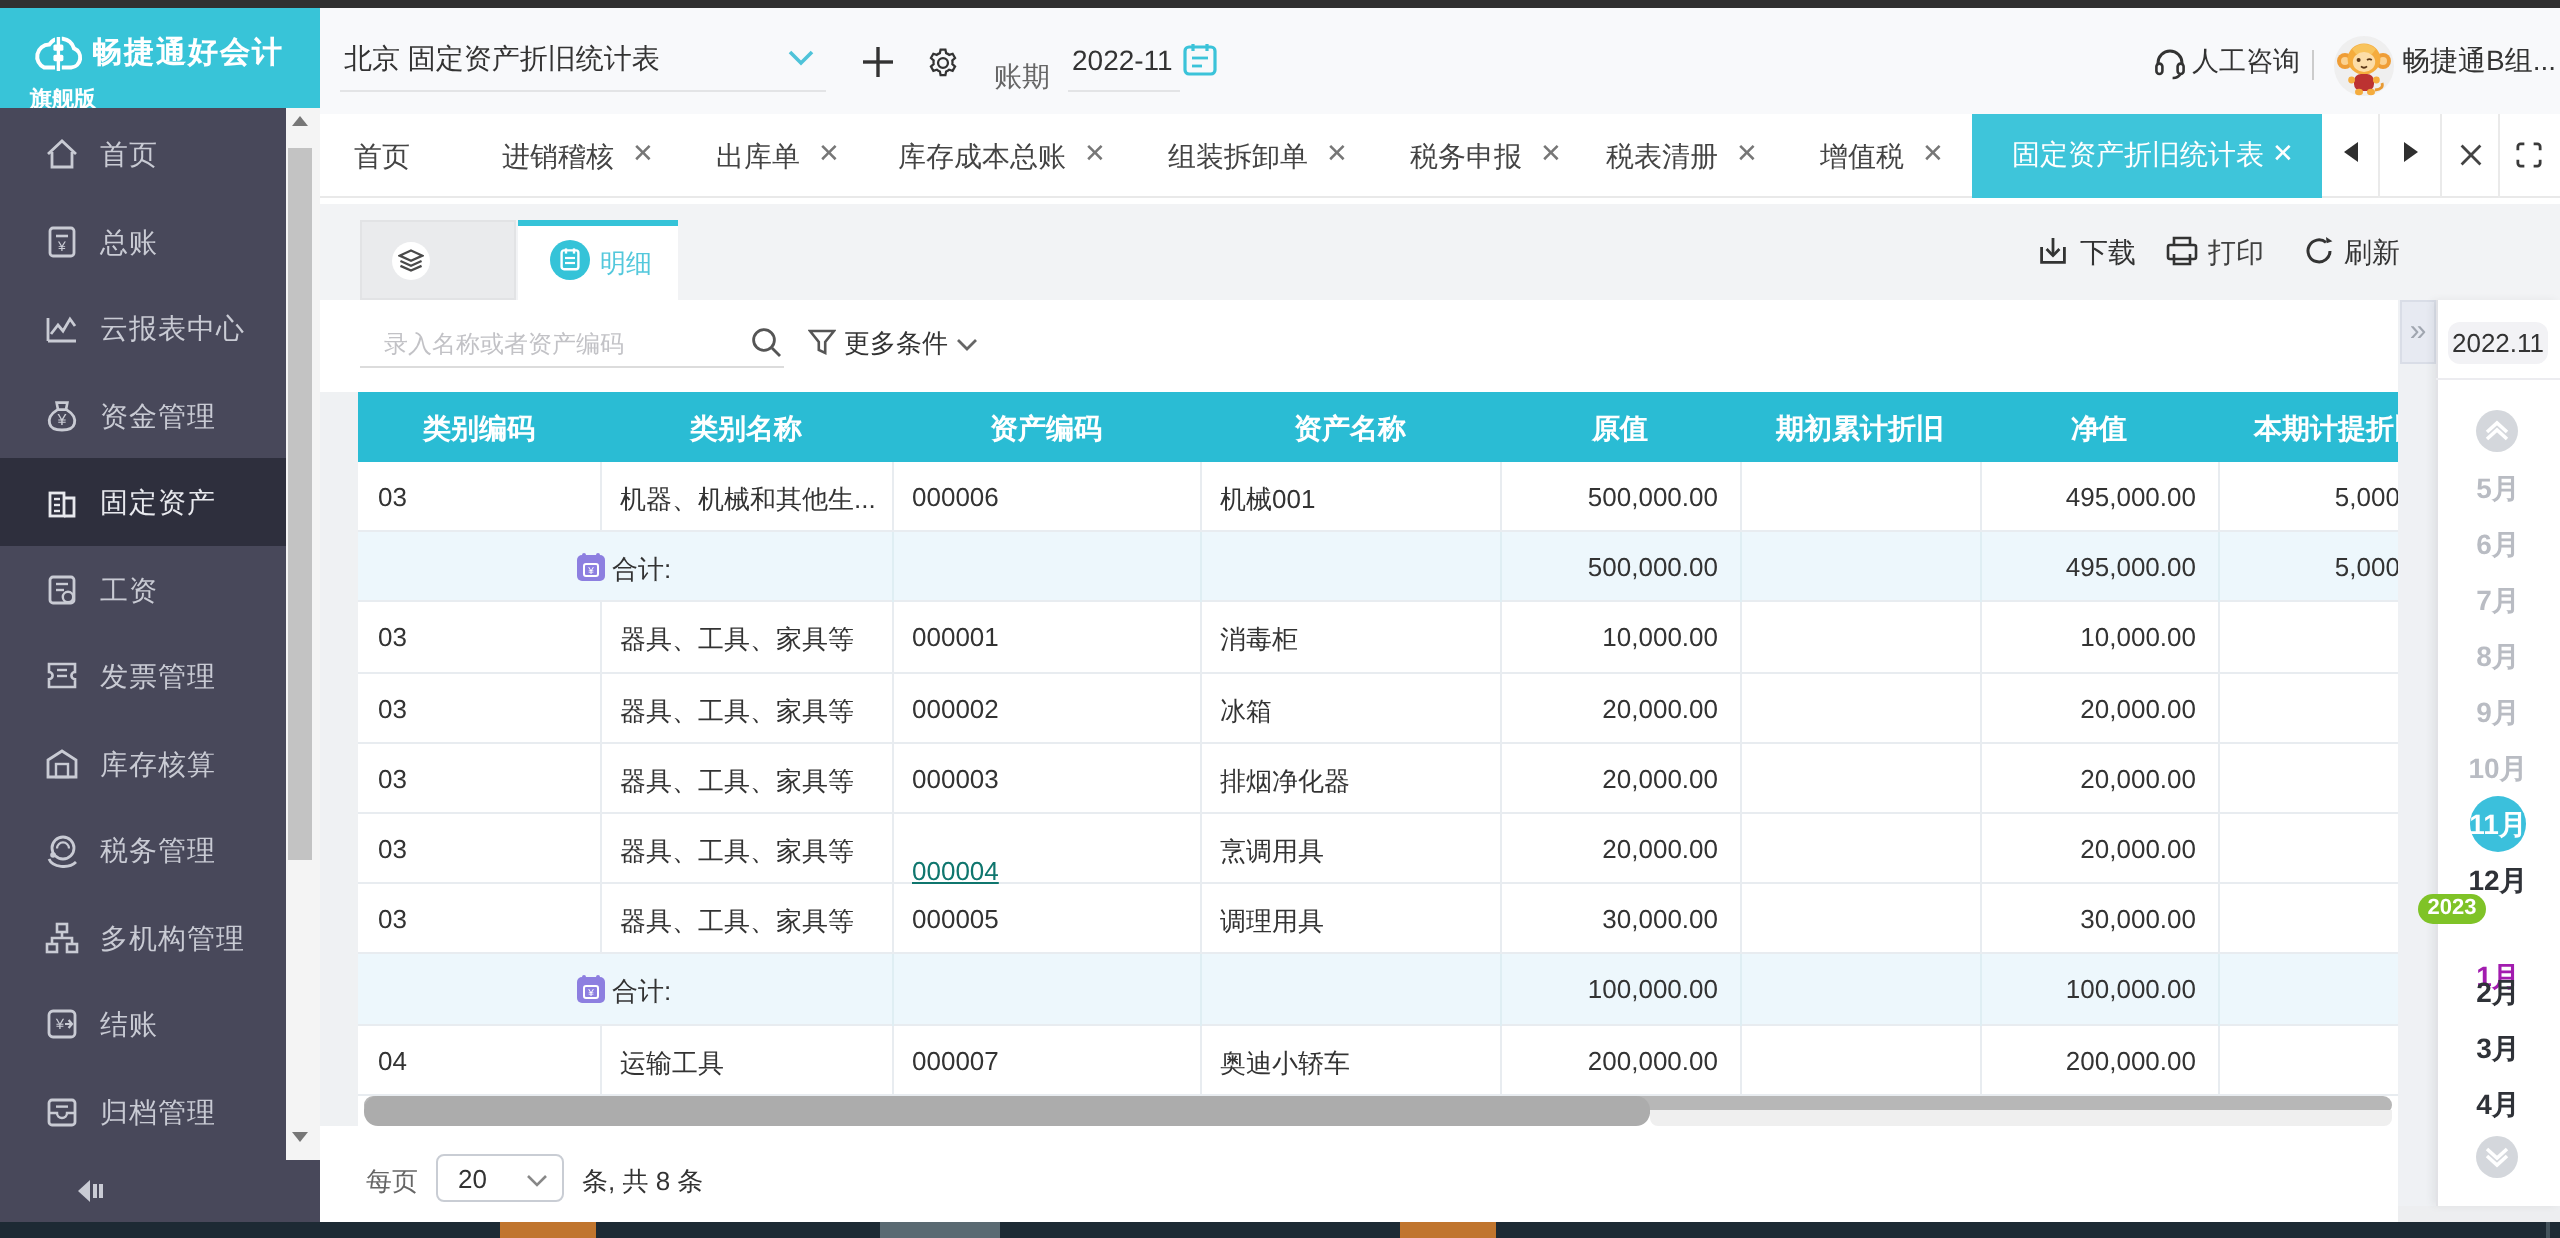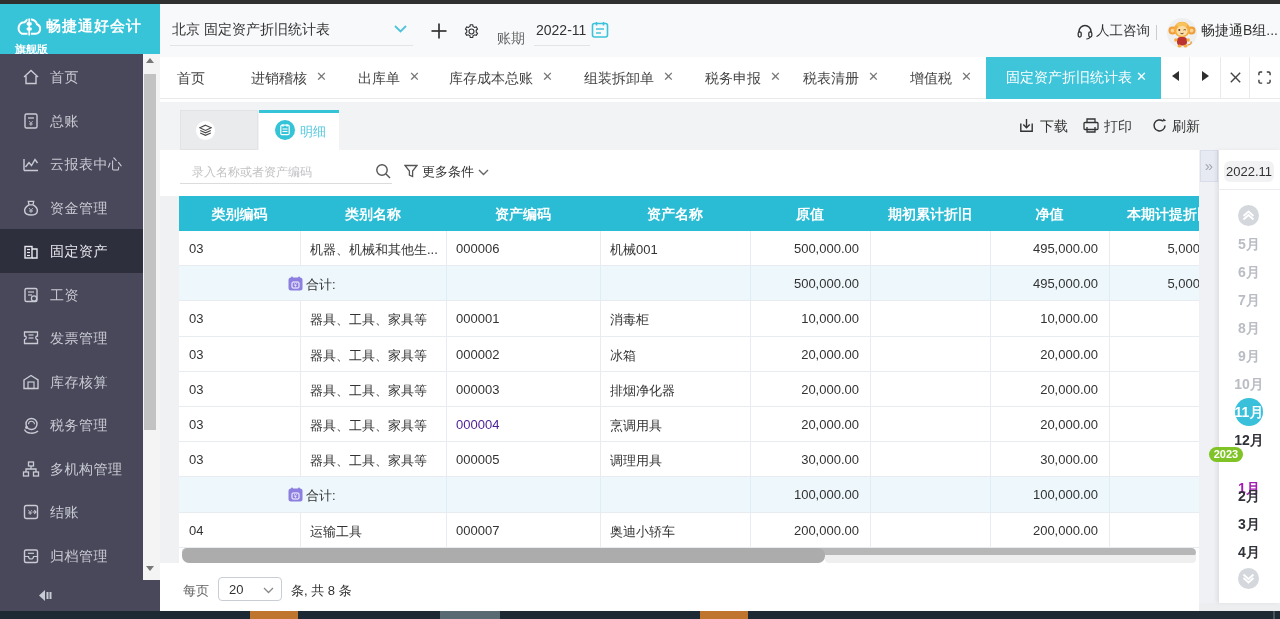--- a/index.html
+++ b/index.html
@@ -360,21 +360,21 @@
       <div class="abs" style="left:0;top:211px;width:1050px;height:35.2px;background:#fff;border-bottom:1px solid #e8ecf0;"></div>
       <div class="abs" style="left:121px;top:211px;width:1px;height:35.2px;background:#e8ecf0;"></div>
       <div class="abs" style="left:267px;top:211px;width:1px;height:35.2px;background:#e8ecf0;"></div>
       <div class="abs" style="left:421px;top:211px;width:1px;height:35.2px;background:#e8ecf0;"></div>
       <div class="abs" style="left:571px;top:211px;width:1px;height:35.2px;background:#e8ecf0;"></div>
       <div class="abs" style="left:691px;top:211px;width:1px;height:35.2px;background:#e8ecf0;"></div>
       <div class="abs" style="left:811px;top:211px;width:1px;height:35.2px;background:#e8ecf0;"></div>
       <div class="abs" style="left:930px;top:211px;width:1px;height:35.2px;background:#e8ecf0;"></div>
       <div class="abs" style="left:10px;top:221px;font-size:13px;color:#333;">03</div>
       <div class="abs" style="left:131px;top:221px;font-size:13px;color:#333;">器具、工具、家具等</div>
-      <div class="abs" style="left:277px;top:221px;font-size:13px;color:#4c1d95;">000004</div>
+      <div class="abs" style="left:277px;top:232px;font-size:13px;color:#0f766e;text-decoration:underline;">000004</div>
       <div class="abs" style="left:431px;top:221px;font-size:13px;color:#333;">烹调用具</div>
       <div class="abs" style="left:571px;top:221px;width:109px;text-align:right;font-size:13px;color:#333;">20,000.00</div>
       <div class="abs" style="left:811px;top:221px;width:108px;text-align:right;font-size:13px;color:#333;">20,000.00</div>
       <div class="abs" style="left:0;top:246.2px;width:1050px;height:35.2px;background:#fff;border-bottom:1px solid #e8ecf0;"></div>
       <div class="abs" style="left:121px;top:246.2px;width:1px;height:35.2px;background:#e8ecf0;"></div>
       <div class="abs" style="left:267px;top:246.2px;width:1px;height:35.2px;background:#e8ecf0;"></div>
       <div class="abs" style="left:421px;top:246.2px;width:1px;height:35.2px;background:#e8ecf0;"></div>
       <div class="abs" style="left:571px;top:246.2px;width:1px;height:35.2px;background:#e8ecf0;"></div>
       <div class="abs" style="left:691px;top:246.2px;width:1px;height:35.2px;background:#e8ecf0;"></div>
       <div class="abs" style="left:811px;top:246.2px;width:1px;height:35.2px;background:#e8ecf0;"></div>

